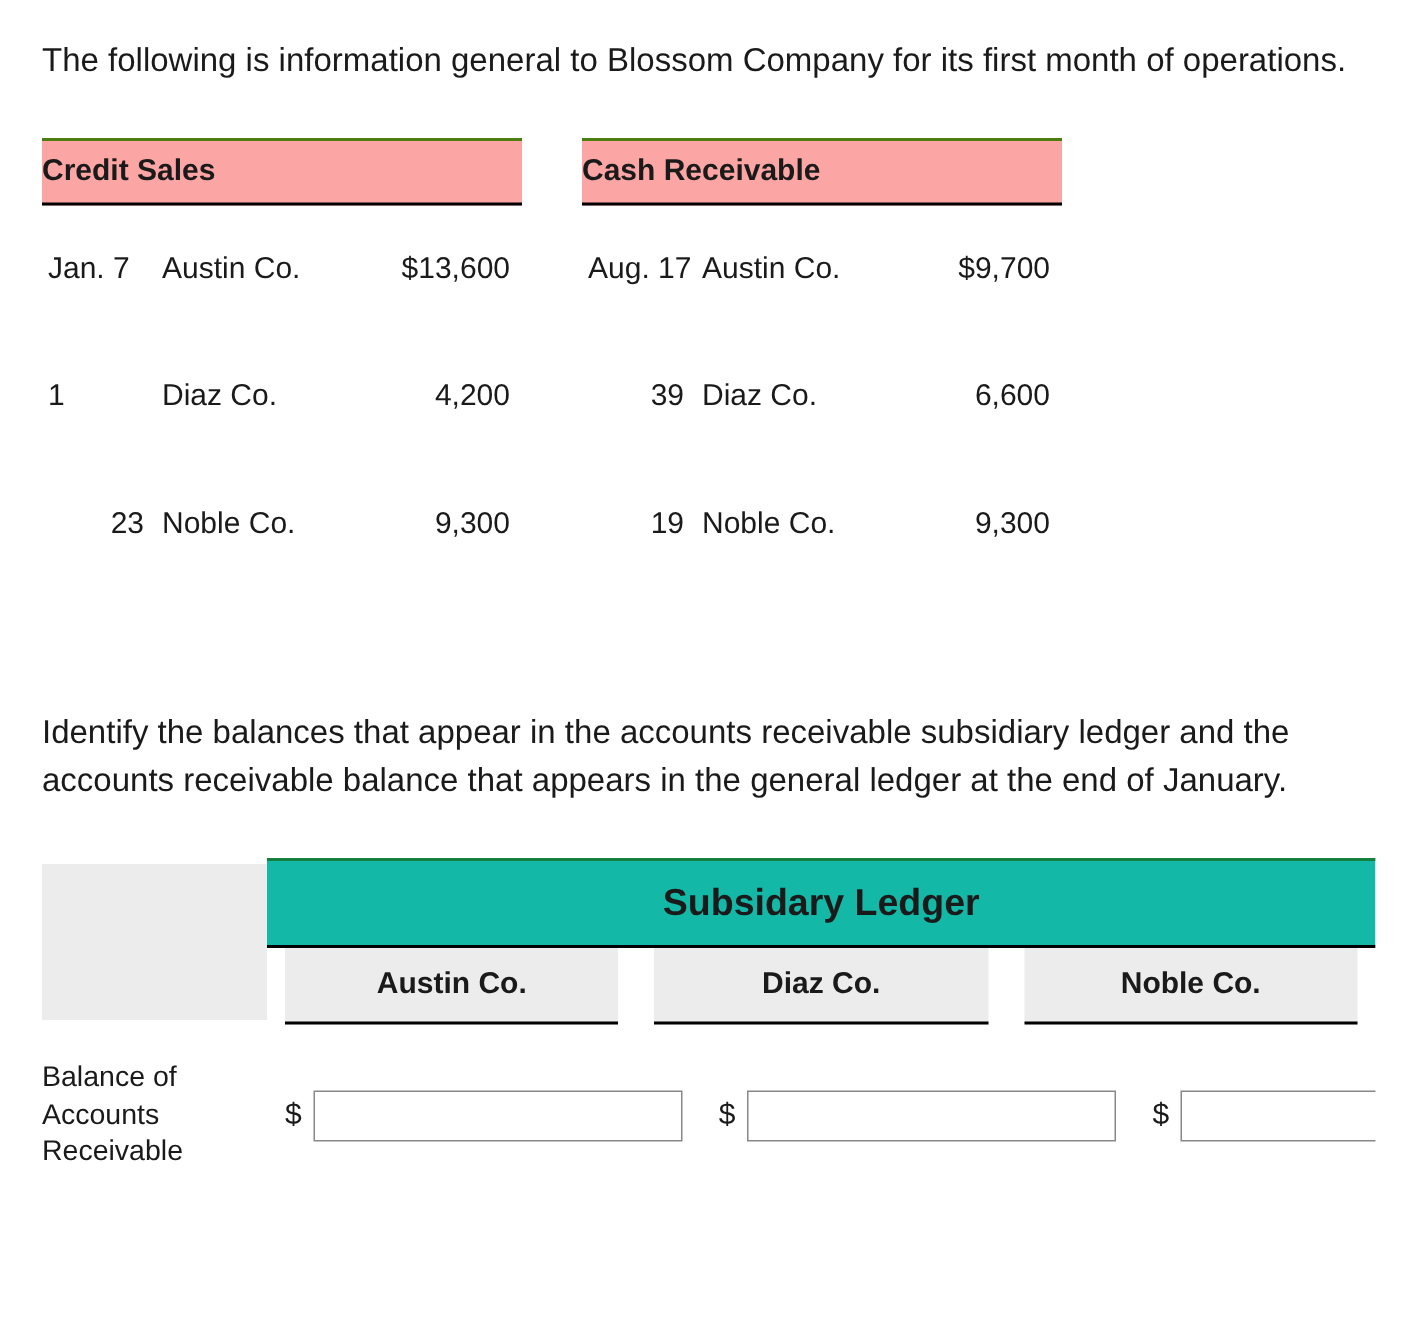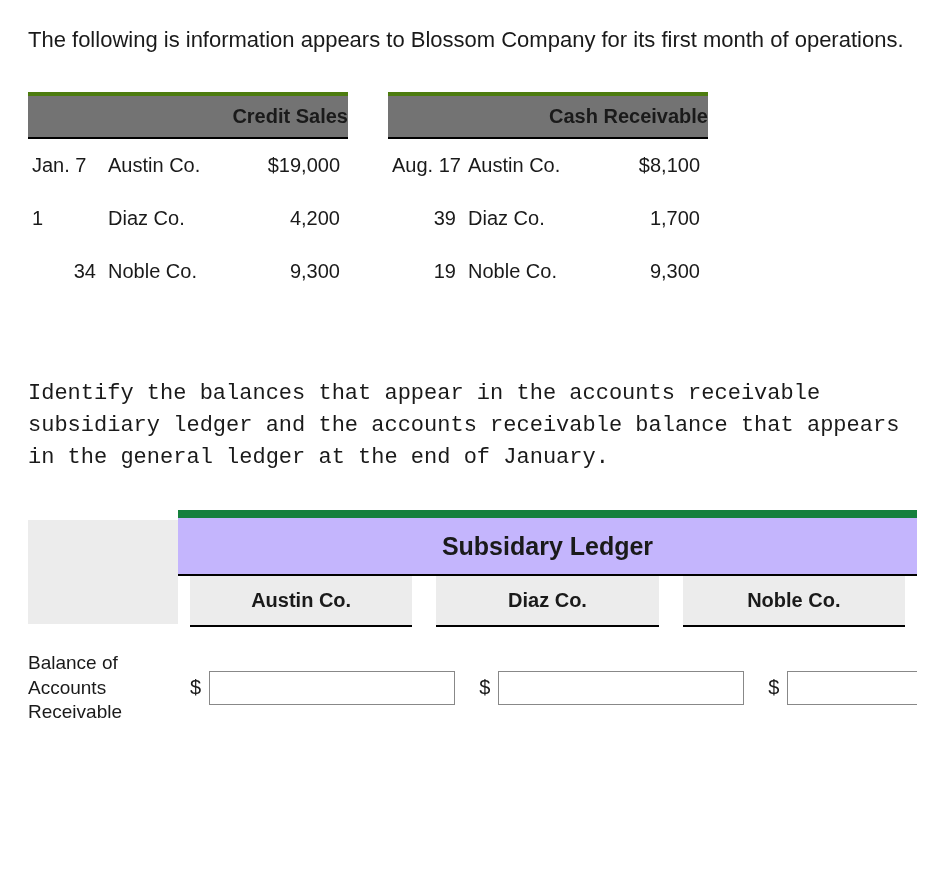--- a/index.html
+++ b/index.html
@@ -13,65 +13,65 @@
     background: #fff;
   }
   .intro { margin-bottom: 36px; }
   .tables-top {
     display: flex;
     gap: 40px;
     margin-bottom: 80px;
   }
   .ledger-block { flex: 0 0 auto; }
   .ledger-header {
-    background: #737373;
-    border-top: 4px solid #4d7c0f;
+    background: #fca5a5;
+    border-top: 2px solid #4d7c0f;
     border-bottom: 2px solid #000;
     padding: 6px 0;
-    text-align: right;
+    text-align: left;
     font-weight: 700;
     font-size: 20px;
     width: 320px;
   }
   .ledger-rows { width: 320px; }
   .ledger-row {
     display: flex;
-    padding: 12px 0;
+    padding: 28px 0;
     font-size: 20px;
     justify-content: space-between;
   }
   .ledger-row .date { width: 80px; text-align: left; padding-left: 4px; }
   .ledger-row .date.right { text-align: right; padding-right: 12px; }
   .ledger-row .co   { width: 130px; text-align: left; }
   .ledger-row .amt  { flex: 1; text-align: right; padding-right: 8px; }
-  .instruction { margin-bottom: 36px; font-family: Liberation Mono, monospace; }
+  .instruction { margin-bottom: 36px; }
 
   .answer-area {
     overflow: hidden;
   }
   .subsidy-header-row {
     display: flex;
     align-items: flex-end;
   }
   .label-col {
     width: 150px;
     flex: 0 0 150px;
     background: #ececec;
     height: 56px;
     border-top: 2px solid #ececec;
   }
   .grand-header {
     flex: 1;
-    background: #c4b5fd;
+    background: #14b8a6;
     text-align: center;
     font-weight: 700;
     font-size: 25px;
     padding: 10px 0;
     border-bottom: 2px solid #000;
-    border-top: 8px solid #15803d;
+    border-top: 2px solid #15803d;
   }
   .col-headers-row {
     display: flex;
   }
   .col-headers-row .label-col {
     height: 48px;
     border-top: none;
   }
   .col-head {
     flex: 1;
@@ -108,56 +108,56 @@
     flex: 1;
     height: 34px;
     border: 1px solid #888;
     font-size: 18px;
     padding: 2px 6px;
   }
 </style>
 </head>
 <body>
 
-<div class="intro">The following is information appears to Blossom Company for its first month of operations.</div>
+<div class="intro">The following is information general to Blossom Company for its first month of operations.</div>
 
 <div class="tables-top">
   <div class="ledger-block">
     <div class="ledger-header">Credit Sales</div>
     <div class="ledger-rows">
       <div class="ledger-row">
         <div class="date">Jan. 7</div>
         <div class="co">Austin Co.</div>
-        <div class="amt">$19,000</div>
+        <div class="amt">$13,600</div>
       </div>
       <div class="ledger-row">
         <div class="date">1</div>
         <div class="co">Diaz Co.</div>
         <div class="amt">4,200</div>
       </div>
       <div class="ledger-row">
-        <div class="date right">34</div>
+        <div class="date right">23</div>
         <div class="co">Noble Co.</div>
         <div class="amt">9,300</div>
       </div>
     </div>
   </div>
 
   <div class="ledger-block">
     <div class="ledger-header">Cash Receivable</div>
     <div class="ledger-rows">
       <div class="ledger-row">
         <div class="date">Aug. 17</div>
         <div class="co">Austin Co.</div>
-        <div class="amt">$8,100</div>
+        <div class="amt">$9,700</div>
       </div>
       <div class="ledger-row">
         <div class="date right">39</div>
         <div class="co">Diaz Co.</div>
-        <div class="amt">1,700</div>
+        <div class="amt">6,600</div>
       </div>
       <div class="ledger-row">
         <div class="date right">19</div>
         <div class="co">Noble Co.</div>
         <div class="amt">9,300</div>
       </div>
     </div>
   </div>
 </div>
 

